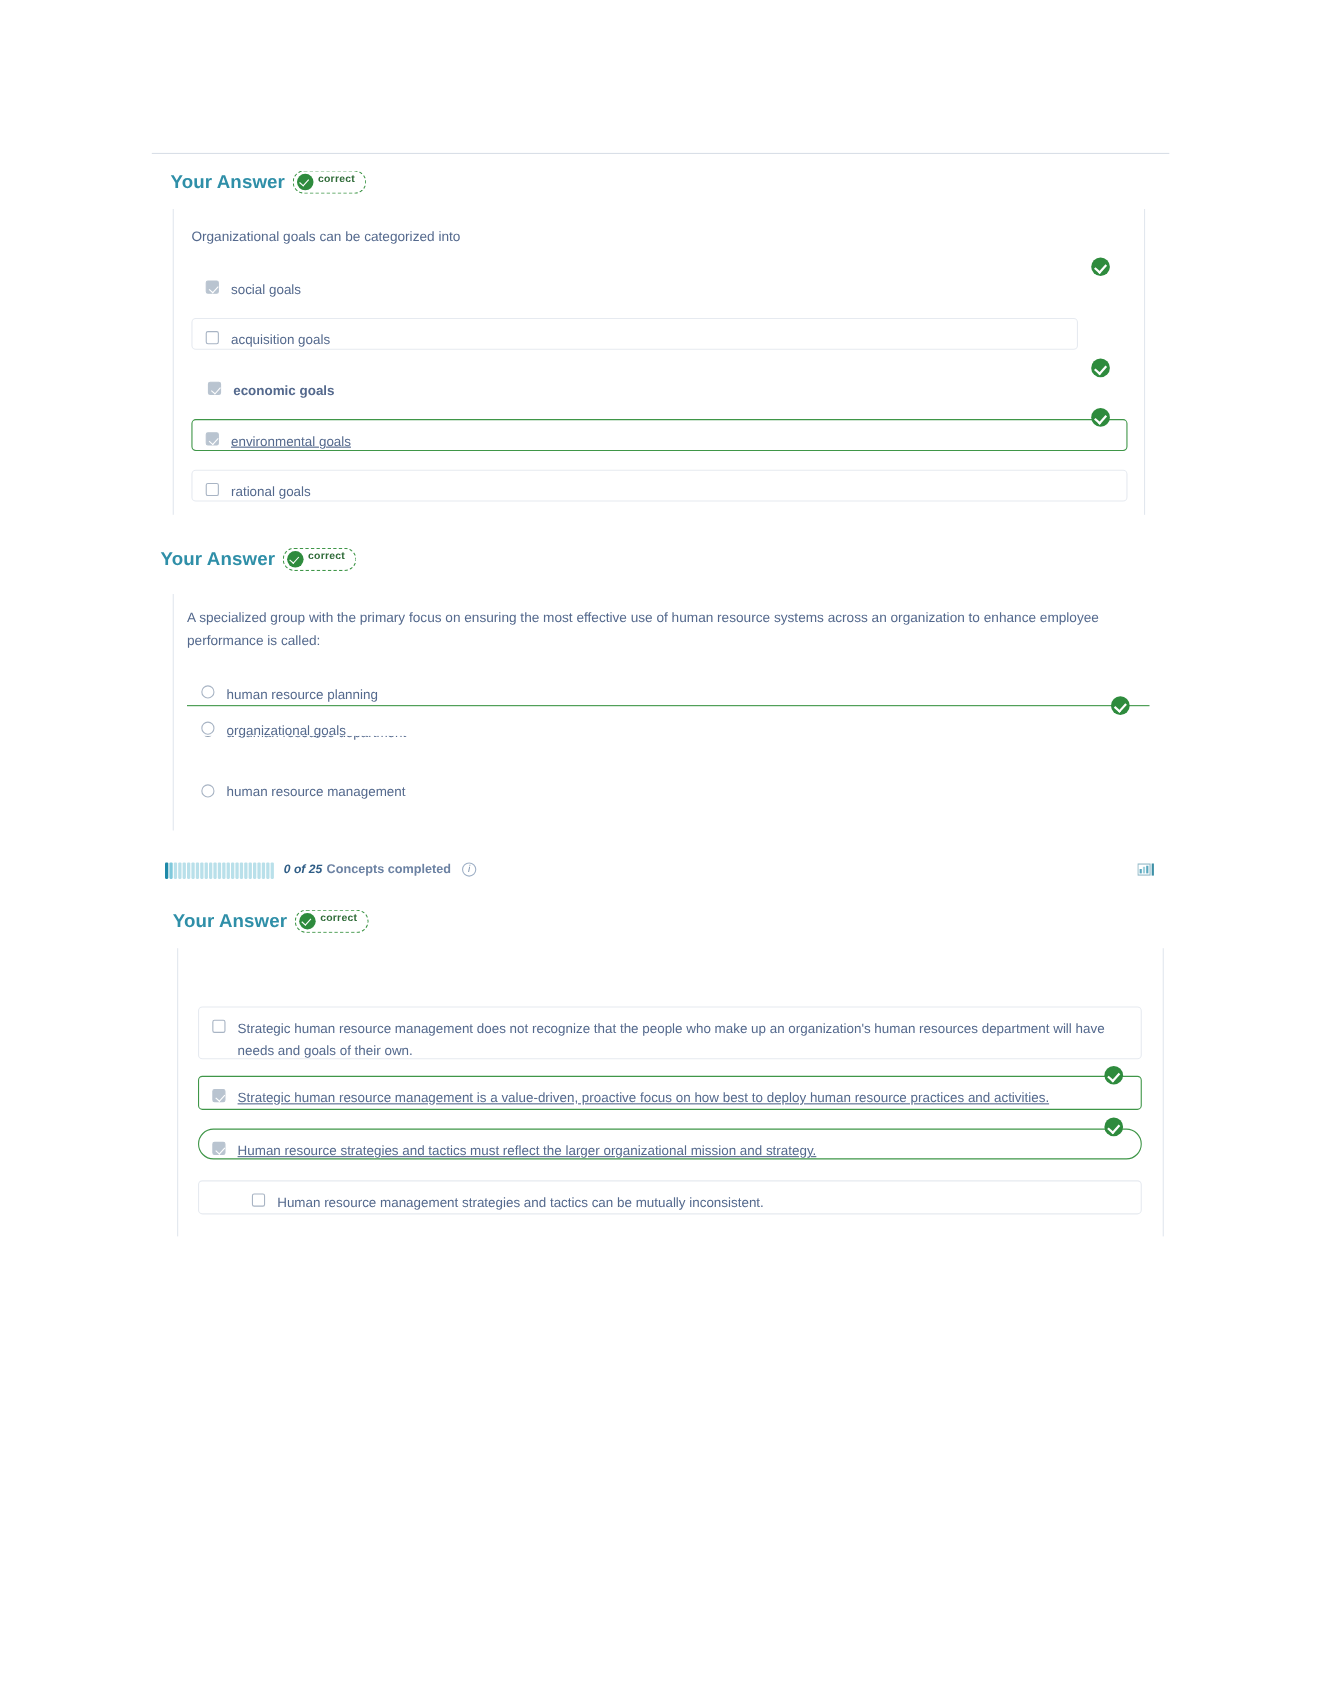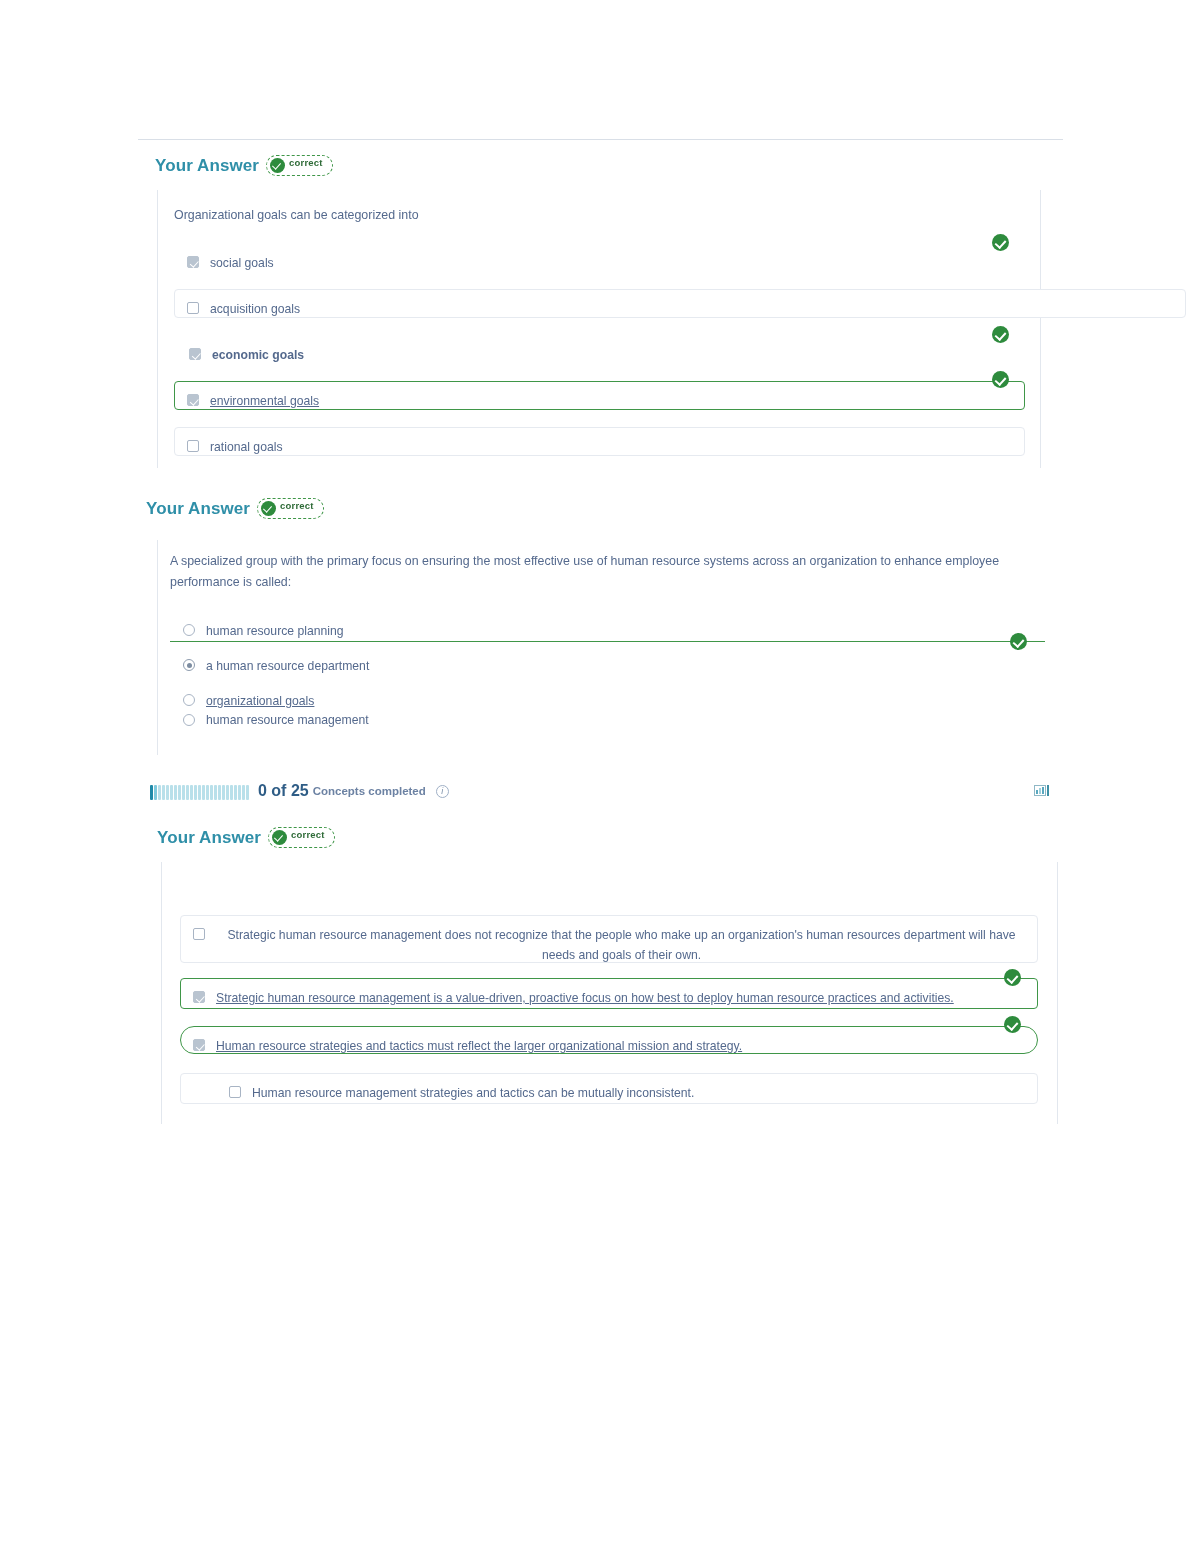--- a/index.html
+++ b/index.html
@@ -197,24 +197,25 @@
   }
   .seg {
     width: 3px;
     height: 15px;
     background: #b9e0ea;
     border-radius: 1px;
   }
   .seg.filled { background: #1f89a8; }
   .seg.half { background: #7fc9dc; }
   .progress-count {
-    font-size: 16px;
+    font-size: 11px;
     font-weight: bold;
     color: #2f5d86;
     margin-right: 4px;
+    font-style: italic;
   }
   .progress-text {
     font-size: 11.5px;
     color: #6c82a3;
     margin-right: 10px;
     font-weight: bold;
   }
   .info-icon {
     width: 13px; height: 13px;
     border: 1px solid #9fb0c6;
@@ -251,21 +252,21 @@
   <div class="qcard" style="left:157px; top:190px; width:884px; height:278px;"></div>
 
   <div class="qstem" style="left:174px; top:205px; width:800px;">Organizational goals can be categorized into</div>
 
   <div class="opt" style="left:174px; top:243px; width:851px; height:29px;">
     <span class="ctl"><span class="cb checked"></span></span>
     <span class="lbl">social goals</span>
   </div>
   <div class="row-check" style="left:992px; top:234px;"></div>
 
-  <div class="opt plain" style="left:174px; top:289px; width:1012px; height:29px;">
+  <div class="opt plain" style="left:174px; top:289px; width:806px; height:29px;">
     <span class="ctl"><span class="cb"></span></span>
     <span class="lbl">acquisition goals</span>
   </div>
 
   <div class="opt" style="left:176px; top:335px; width:851px; height:29px;font-weight:bold;">
     <span class="ctl"><span class="cb checked"></span></span>
     <span class="lbl">economic goals</span>
   </div>
   <div class="row-check" style="left:992px; top:326px;"></div>
 
@@ -298,21 +299,21 @@
   </div>
 
   <div class="green-line" style="left:170px; top:641px; width:875px;"></div>
   <div class="row-check" style="left:1010px; top:633px;"></div>
 
   <div class="opt" style="left:170px; top:646px; width:855px; height:25px;">
     <span class="ctl"><span class="rb checked"></span></span>
     <span class="lbl">a human resource department</span>
   </div>
 
-  <div class="opt" style="left:170px; top:681px; width:855px; height:25px;text-decoration:underline;">
+  <div class="opt" style="left:170px; top:644px; width:855px; height:25px;">
     <span class="ctl"><span class="rb"></span></span>
     <span class="lbl">organizational goals</span>
   </div>
 
   <div class="opt" style="left:170px; top:715px; width:855px; height:25px;align-items:flex-end;">
     <span class="ctl"><span class="rb"></span></span>
     <span class="lbl">human resource management</span>
   </div>
 
   <div class="progress-row" style="left:150px; top:782px;">
@@ -364,21 +365,21 @@
       <span class="chk"></span>
       <span class="badge-label">correct</span>
     </span>
   </div>
 
   <div class="qcard" style="left:161px; top:862px; width:897px; height:262px;"></div>
 
 
   <div class="opt plain" style="left:180px; top:915px; width:858px; height:48px;">
     <span class="ctl"><span class="cb"></span></span>
-    <span class="lbl" style="width:818px;text-align:center;">Strategic human resource management does not recognize that the people who make up an organization's human resources department will have needs and goals of their own.</span>
+    <span class="lbl" style="width:818px;">Strategic human resource management does not recognize that the people who make up an organization's human resources department will have needs and goals of their own.</span>
   </div>
 
   <div class="opt correct" style="left:180px; top:978px; width:858px; height:31px;">
     <span class="ctl"><span class="cb checked"></span></span>
     <span class="lbl">Strategic human resource management is a value-driven, proactive focus on how best to deploy human resource practices and activities.</span>
   </div>
   <div class="row-check" style="left:1004px; top:969px;"></div>
 
   <div class="opt correct" style="left:180px; top:1026px; width:858px; height:28px;border-radius:14px;">
     <span class="ctl"><span class="cb checked"></span></span>

